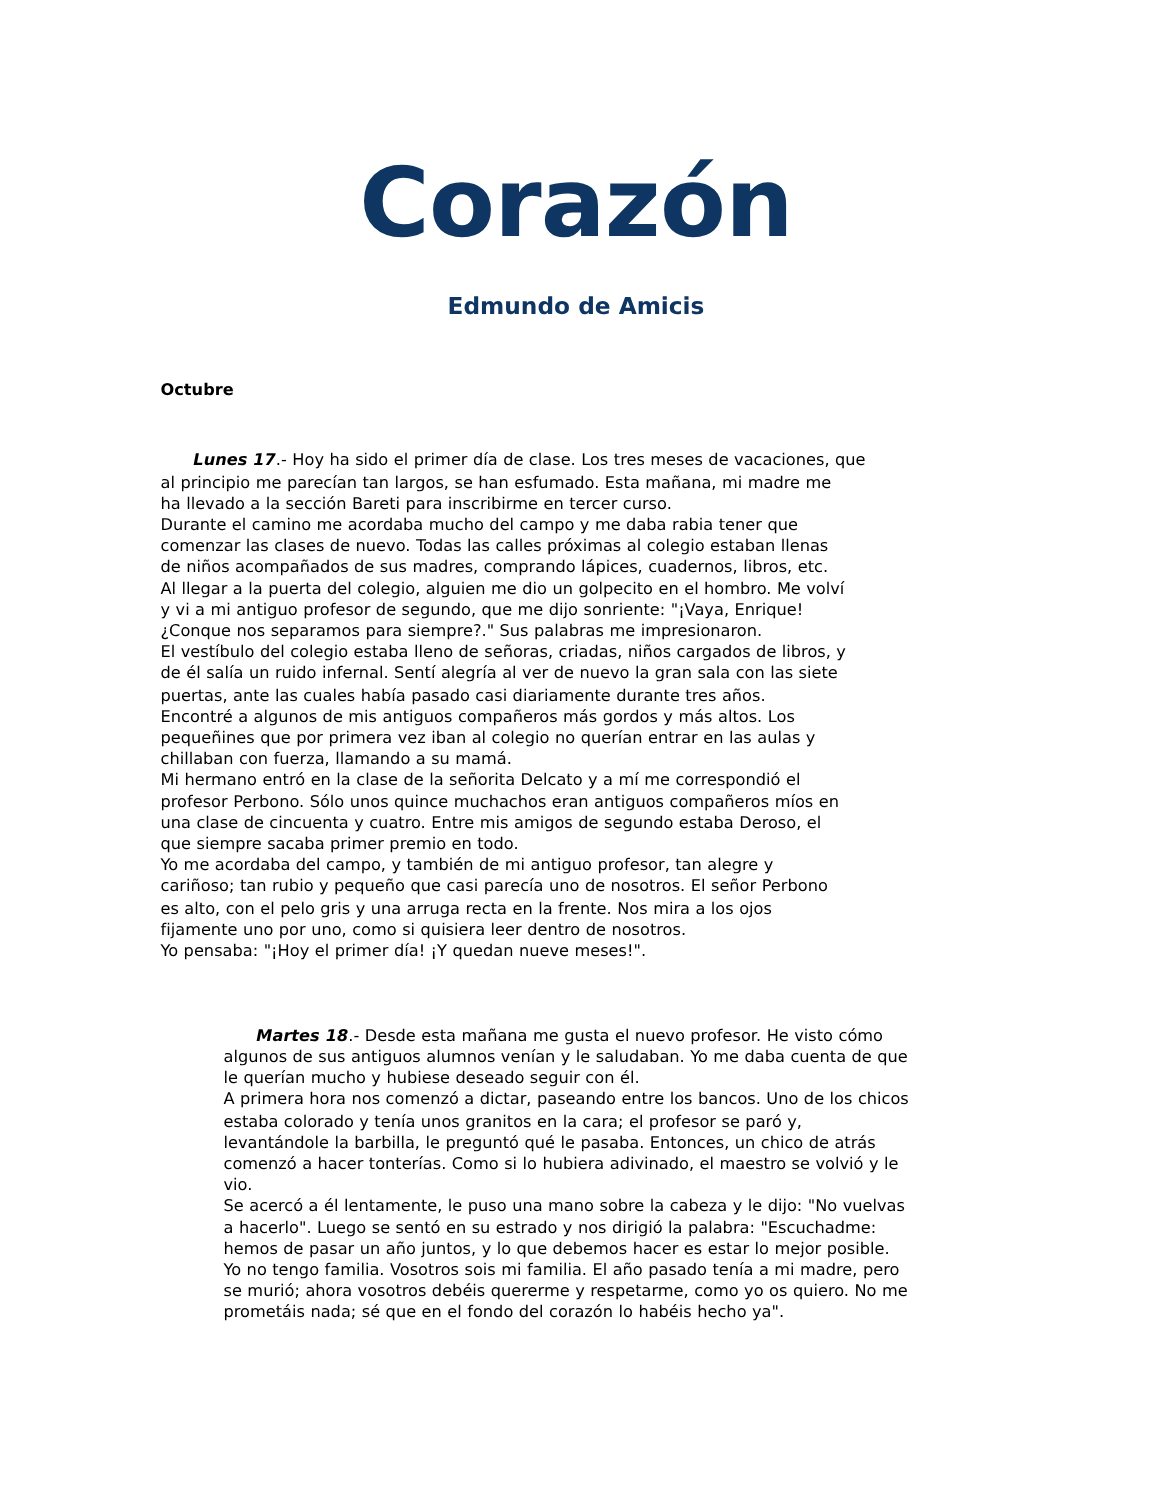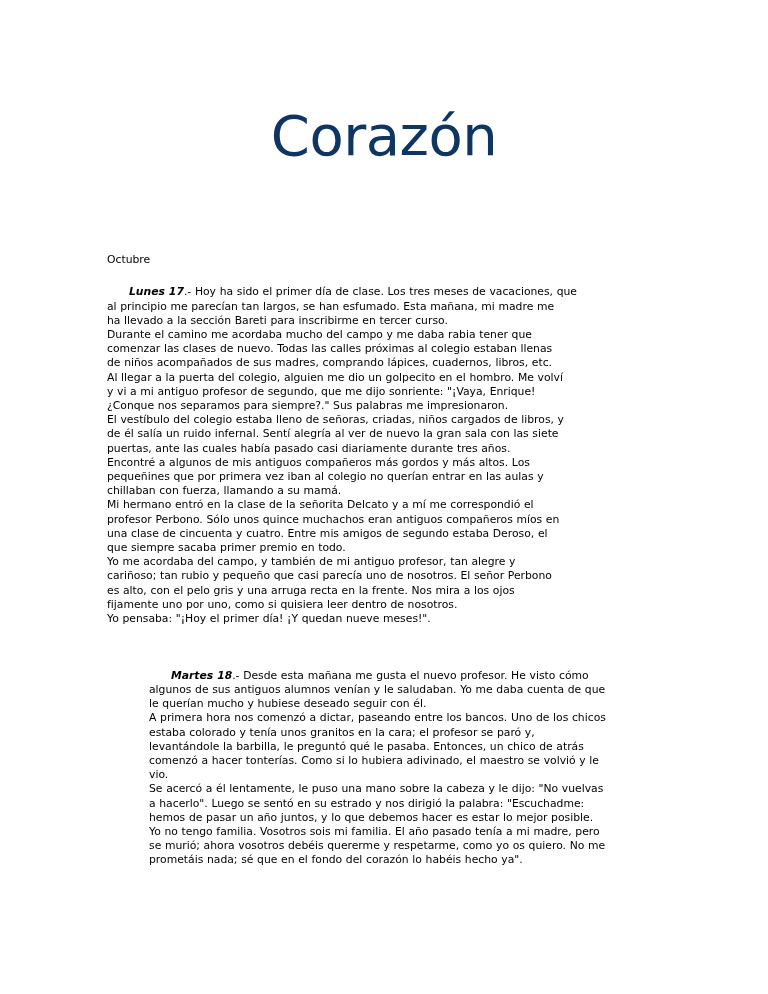--- a/index.html
+++ b/index.html
@@ -26,23 +26,23 @@
   }
 
   
   .titleblock {
     padding-top: 96px;
     text-align: center;
   }
   .book-title {
     margin: 0;
     font-family: "DejaVu Sans", "Liberation Sans", sans-serif;
-    font-size: 56px;
+    font-size: 64px;
     line-height: 80px;
-    font-weight: normal;
+    font-weight: bold;
     letter-spacing: -0.5px;
     color: #0f3663;
   }
   .book-author {
     margin: 0;
     padding-top: 18px;
     font-family: "DejaVu Sans", "Liberation Sans", sans-serif;
     font-size: 15.5px;
     line-height: 20px;
     font-weight: bold;
@@ -51,24 +51,24 @@
 
   
   .content {
     position: absolute;
     left: 107px;
     top: 253px;
     width: 556px;
   }
 
   .month-heading {
-    margin: 0 0 4px 0;
+    margin: 0 0 19px 0;
     font-size: 10.8px;
     line-height: 14.2px;
-    font-weight: normal;
+    font-weight: bold;
     color: #000000;
   }
 
   .entry {
     margin: 0 0 14px 0;
     font-size: 10.8px;
     line-height: 14.2px;
     color: #000000;
     white-space: pre-wrap;
     word-spacing: 0.02em;
@@ -82,20 +82,21 @@
     font-style: italic;
   }
 </style>
 </head>
 <body>
 
 <div class="page">
 
   <header class="titleblock">
     <h1 class="book-title">Corazón</h1>
+    <p class="book-author">Edmundo de Amicis</p>
   </header>
 
   <main class="content">
 
     <h2 class="month-heading">Octubre</h2>
 
     <p class="entry">
       <span class="entry-date">Lunes 17</span><span>.- </span><span>Hoy ha sido el primer día de clase. Los tres meses de vacaciones, que
 al principio me parecían tan largos, se han esfumado. Esta mañana, mi madre me
 ha llevado a la sección Bareti para inscribirme en tercer curso.

